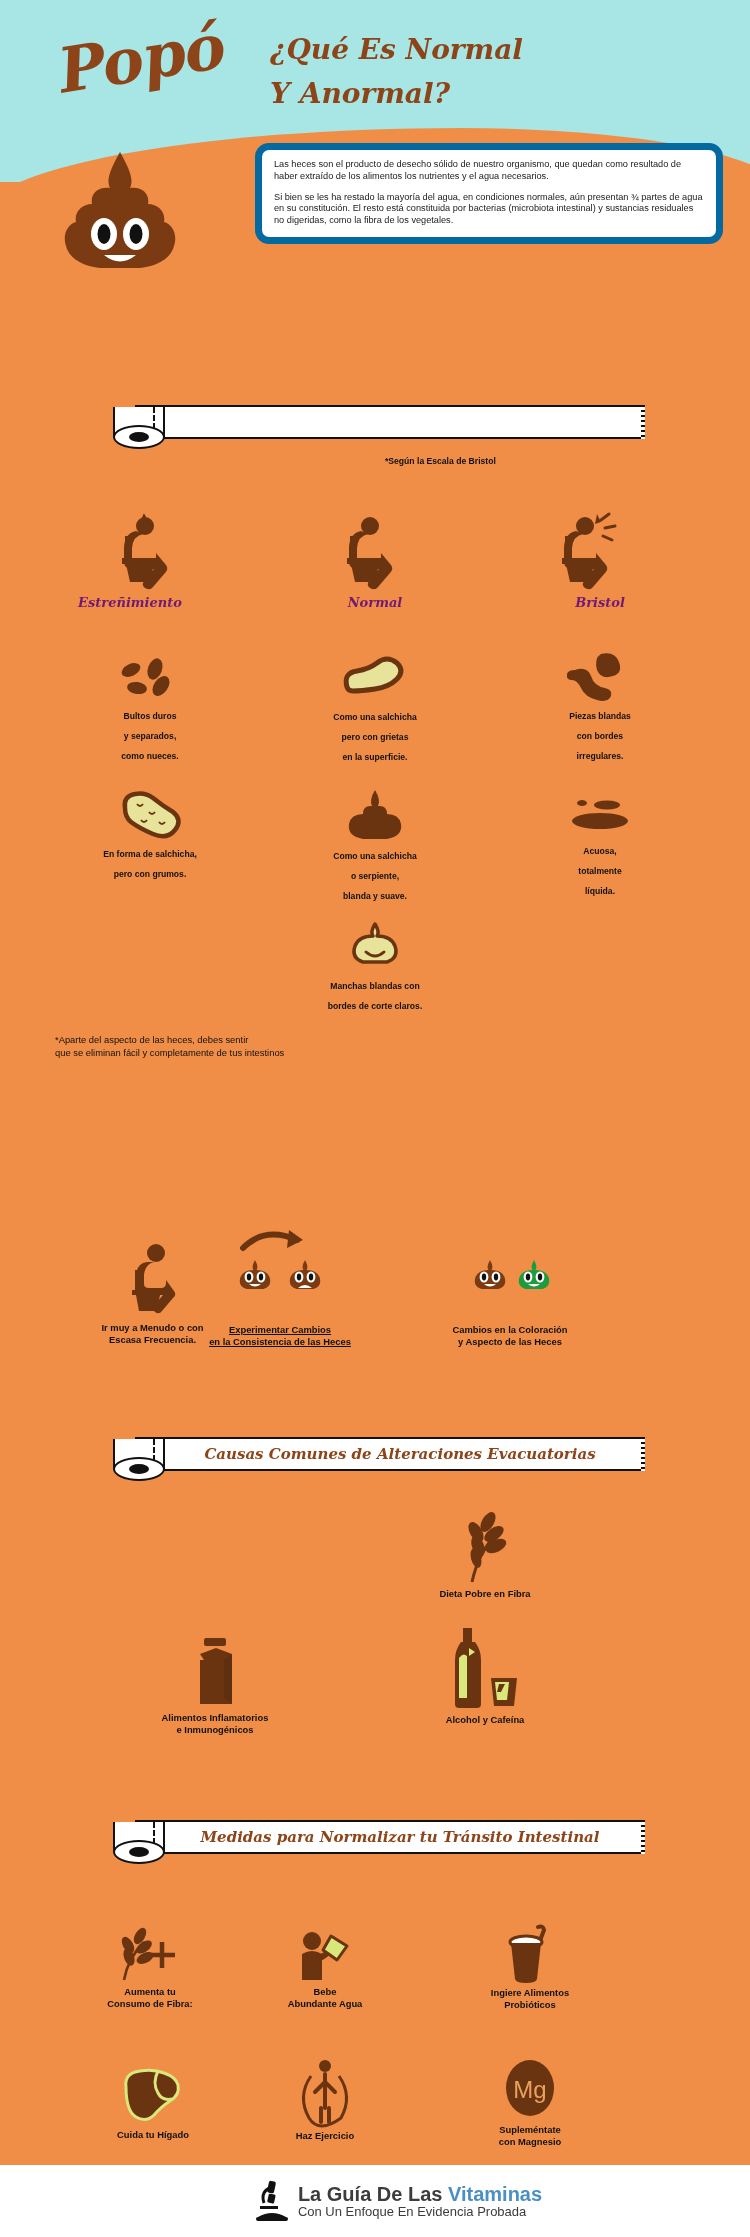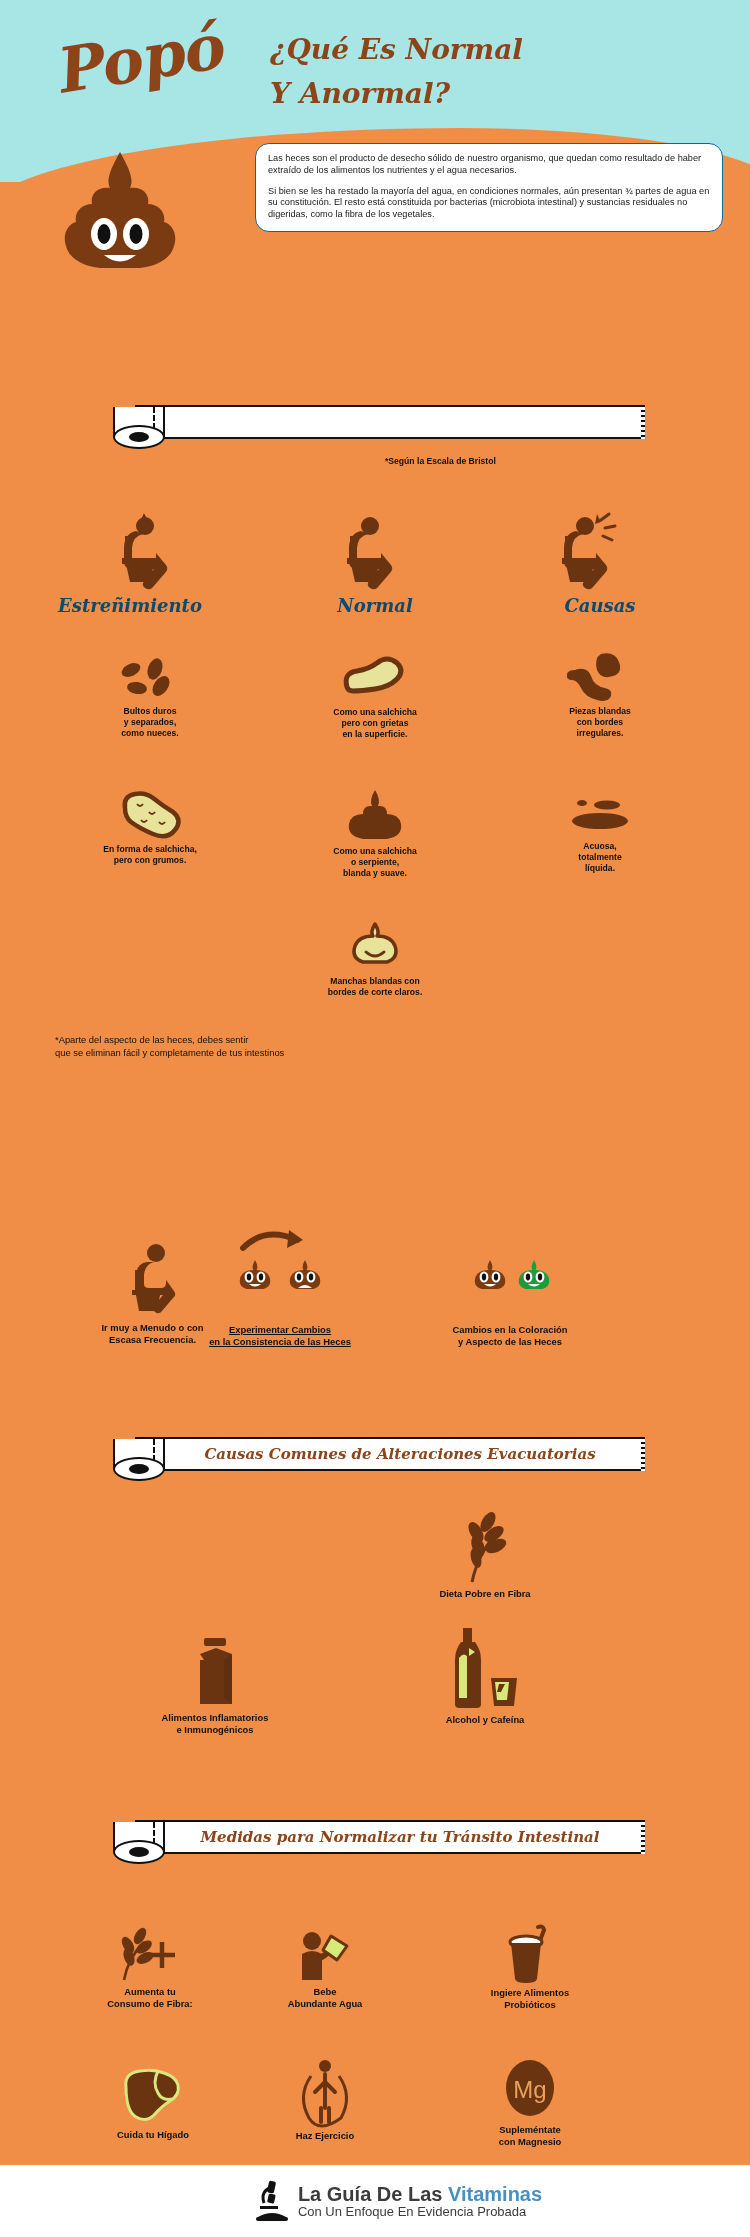--- a/index.html
+++ b/index.html
@@ -34,21 +34,21 @@
     font-style:italic;font-weight:bold;
     font-size:28px;line-height:44px;color:#8C4418;
   }
 
   
   .mascot{position:absolute;left:60px;top:148px;width:120px;height:130px;}
 
   
   .intro-box{
     position:absolute;left:255px;top:143px;width:468px;
-    background:#fff;border:1px solid #0369a1;border-radius:14px;
+    background:#fff;border:7px solid #0369a1;border-radius:14px;
     padding:9px 12px 10px 12px;box-sizing:border-box;
   }
   .intro-box p{
     margin:0 0 9px 0;font-size:9.2px;line-height:11.8px;
     color:#1a1a1a;font-family:"Liberation Sans", sans-serif;
   }
   .intro-box p:last-child{margin-bottom:0;}
 
   
   .banner{position:absolute;left:105px;width:540px;height:52px;}
@@ -90,28 +90,28 @@
     font-family:"Liberation Sans", sans-serif;
   }
   .note-left{
     position:absolute;font-size:9.4px;color:#111;line-height:13px;
     font-family:"Liberation Sans", sans-serif;
   }
 
   
   .item{position:absolute;text-align:center;}
   .item .cap{
-    font-size:8.6px;line-height:11px;color:#111;font-weight:bold;
+    font-size:8.6px;line-height:20px;color:#111;font-weight:bold;
     font-family:"Liberation Sans", sans-serif;margin-top:4px;
   }
   .item .cap.lg{font-size:9.4px;line-height:12px;}
   .colhead{
     position:absolute;text-align:center;width:160px;
     font-family:"DejaVu Serif", serif;font-style:italic;font-weight:bold;
-    font-size:18px;color:#0c4a6e;
+    font-size:13px;color:#701a75;
   }
 
   
   .footer{
     position:absolute;left:0;bottom:0;width:750px;height:72px;background:#fff;
     display:flex;align-items:center;justify-content:center;gap:8px;padding-left:24px;
   }
   .footer .f-txt{line-height:1.05;}
   .footer .f1{font-size:20px;font-weight:bold;color:#3c3c3c;font-family:"Liberation Sans", sans-serif;}
   .footer .f1 .blue{color:#4A90C4;}
@@ -187,21 +187,21 @@
     <svg width="100" height="85" viewBox="0 0 100 85" style="margin:0 auto;">
       <circle cx="40" cy="16" r="9" fill="#6B3410"></circle>
       <rect x="20" y="26" width="5" height="22" fill="#6B3410"></rect>
       <path d="M38 24 q-10 2 -11 14 l0 10 q0 4 5 4 l14 0 q5 0 5 -5 l0 -4 l10 12 q3 4 -1 8 l-12 14 q-3 4 -8 1 q-4 -3 -1 -7 l10 -12 l-22 0 q-8 0 -8 -8 l0 -14 q1 -14 12 -16 z" fill="#6B3410"></path>
       <rect x="17" y="48" width="36" height="6" fill="#6B3410"></rect>
       <path d="M21 54 l28 0 l-4 18 l-20 0 z" fill="#6B3410"></path>
       <path d="M56 10 l8 -6 M60 18 l10 -2 M58 26 l9 4" stroke="#6B3410" stroke-width="3" stroke-linecap="round"></path>
       <path d="M52 4 l4 8 l-6 2 z" fill="#6B3410"></path>
     </svg>
   </div>
-  <div class="colhead" style="left:520px;top:595px;">Causas</div>
+  <div class="colhead" style="left:520px;top:595px;">Bristol</div>
 
   <div class="item" style="left:90px;top:660px;width:120px;">
     <svg width="70" height="42" viewBox="0 0 70 42" style="margin:0 auto;">
       <ellipse cx="16" cy="10" rx="10" ry="6" transform="rotate(-25 16 10)" fill="#6B3410"></ellipse>
       <ellipse cx="40" cy="9" rx="7" ry="11" transform="rotate(20 40 9)" fill="#6B3410"></ellipse>
       <ellipse cx="22" cy="28" rx="10" ry="6" transform="rotate(8 22 28)" fill="#6B3410"></ellipse>
       <ellipse cx="46" cy="26" rx="7" ry="11" transform="rotate(35 46 26)" fill="#6B3410"></ellipse>
     </svg>
     <div class="cap" style="white-space:pre-line;">Bultos duros
 y separados,

